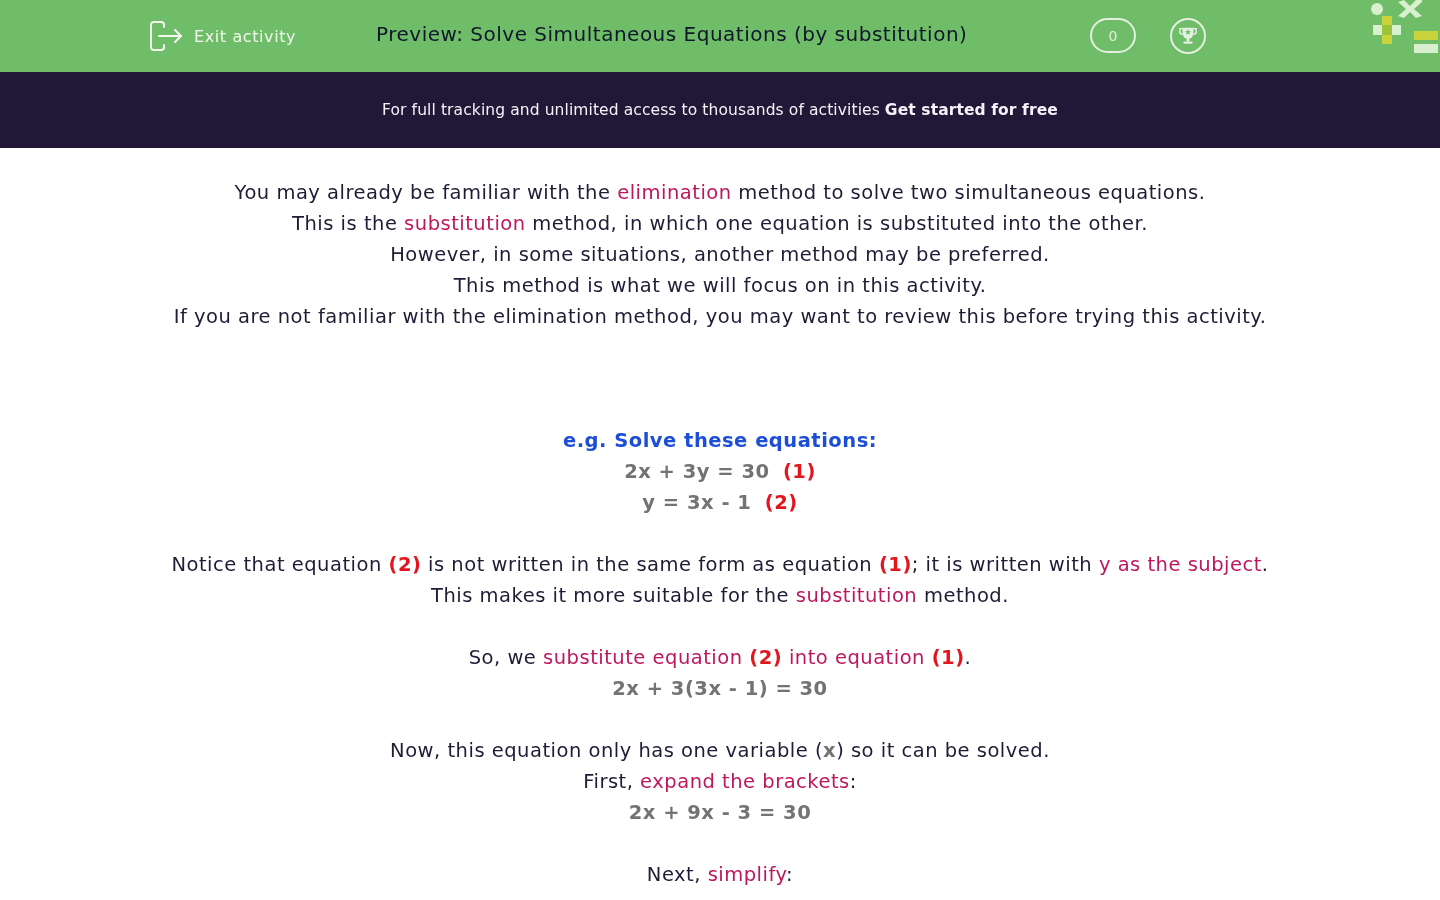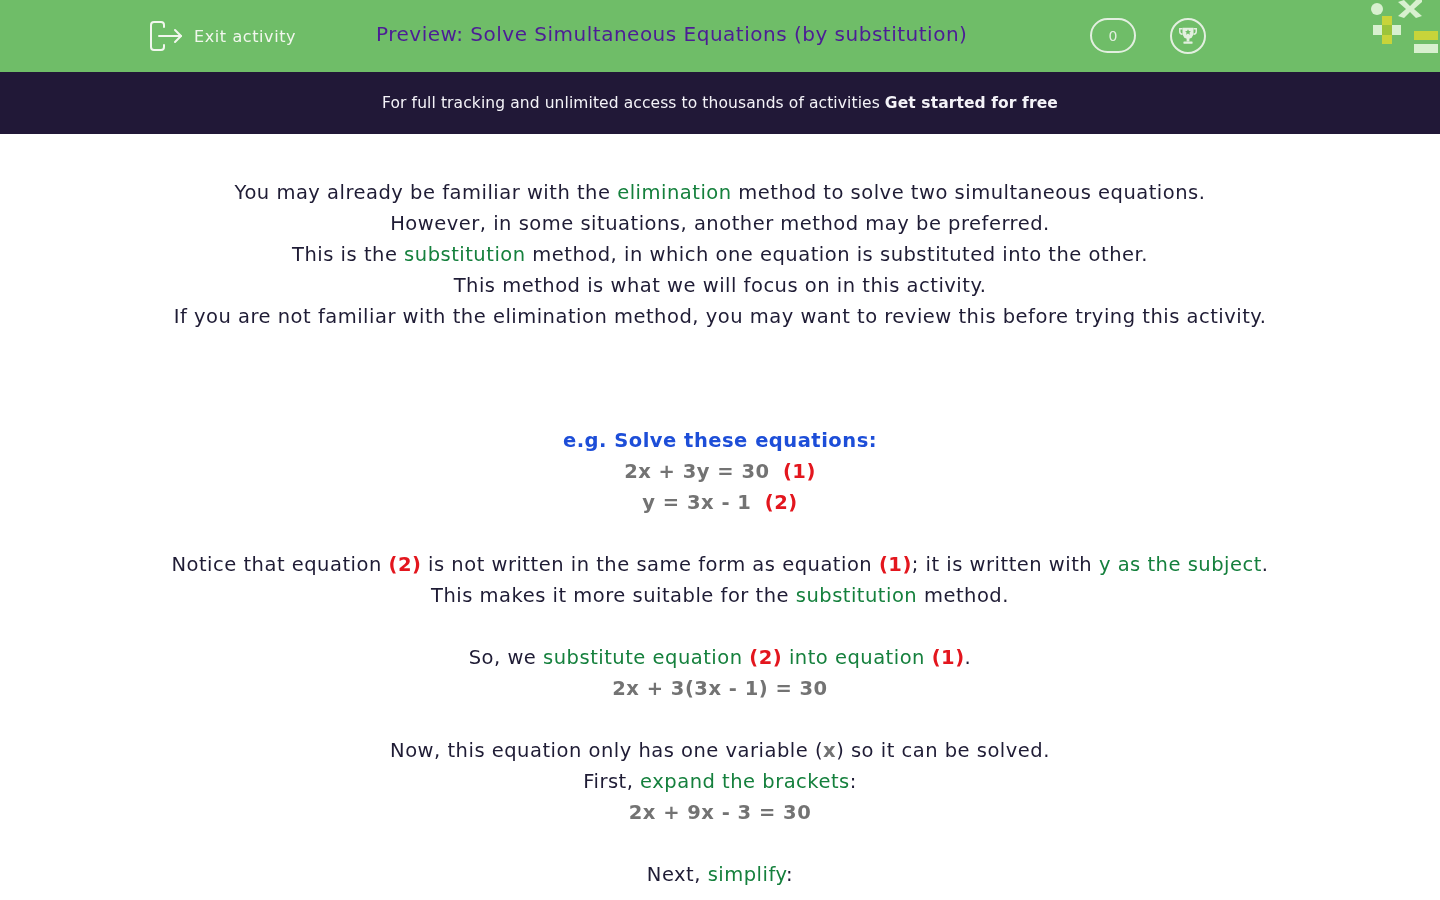--- a/index.html
+++ b/index.html
@@ -12,52 +12,52 @@
   }
   .exit-btn {
     position: absolute; left: 150px; top: 20px; height: 32px;
     display: flex; align-items: center; gap: 10px; cursor: pointer;
     color: #f2f7ee;
   }
   .exit-btn svg { width: 34px; height: 30px; }
   .exit-label { font-size: 16px; letter-spacing: 0.6px; font-weight: 400; }
   .title {
     position: absolute; left: 376px; top: 22px; font-size: 20px;
-    letter-spacing: 0.5px; color: #4c1d95; font-weight: 500;
+    letter-spacing: 0.5px; color: #0f172a; font-weight: 500;
   }
   .score-badge {
     position: absolute; left: 1090px; top: 18px; width: 46px; height: 35px;
     border: 2px solid #e3efe0; border-radius: 18px;
     display: flex; align-items: center; justify-content: center;
     font-size: 14px; color: #e3efe0;
   }
   .trophy-btn {
     position: absolute; left: 1170px; top: 18px; width: 36px; height: 36px;
     border: 2px solid #e3efe0; border-radius: 50%;
     display: flex; align-items: center; justify-content: center; cursor: pointer;
   }
   .trophy-btn svg { width: 22px; height: 22px; }
   .logo { position: absolute; left: 1366px; top: 0; width: 74px; height: 56px; }
 
   .promo {
-    position: absolute; left: 0; top: 72px; width: 1440px; height: 62px;
+    position: absolute; left: 0; top: 72px; width: 1440px; height: 76px;
     background: #211837; color: #f4f3f8;
     display: flex; align-items: center; justify-content: center;
     font-size: 15.5px; letter-spacing: 0.1px;
   }
   .promo .cta { font-weight: 700; margin-left: 5px; cursor: pointer; }
 
   .content {
     position: absolute; left: 0; top: 177px; width: 1440px;
     text-align: center; font-size: 19.5px; letter-spacing: 0.5px;
     color: #1f1c35;
   }
   .line { height: 31px; line-height: 31px; white-space: nowrap; }
   .gap { height: 31px; }
-  .red { color: #15803d; }
+  .red { color: #be185d; }
   .redb { color: #e3161e; font-weight: 700; }
   .blue { color: #737373; font-weight: 700; }
   .purple { color: #1d4ed8; font-weight: 700; }
 </style>
 </head>
 <body>
 
 <div class="topbar">
   <div class="exit-btn">
     <svg viewBox="0 0 34 30" fill="none" stroke="#f2f7ee" stroke-width="2" stroke-linecap="round" stroke-linejoin="round">
@@ -92,24 +92,24 @@
 
 <div class="promo">
   <span>For full tracking and unlimited access to thousands of activities</span>
   <span class="cta">Get started for free</span>
 </div>
 
 <div class="content">
   <div class="line">
     <span>You may already be familiar with the </span><span class="red">elimination</span><span> method to solve two simultaneous equations.</span>
   </div>
-  <div class="line">However, in some situations, another method may be preferred.</div>
   <div class="line">
     <span>This is the </span><span class="red">substitution</span><span> method, in which one equation is substituted into the other.</span>
   </div>
+  <div class="line">However, in some situations, another method may be preferred.</div>
   <div class="line">This method is what we will focus on in this activity.</div>
   <div class="line">If you are not familiar with the elimination method, you may want to review this before trying this activity.</div>
 
   <div class="gap"></div>
     <div class="gap"></div>
     <div class="gap"></div>
 
   <div class="line purple">e.g. Solve these equations:</div>
   <div class="line">
     <span class="blue">2x + 3y = 30</span>&nbsp;&nbsp;<span class="redb">(1)</span>

